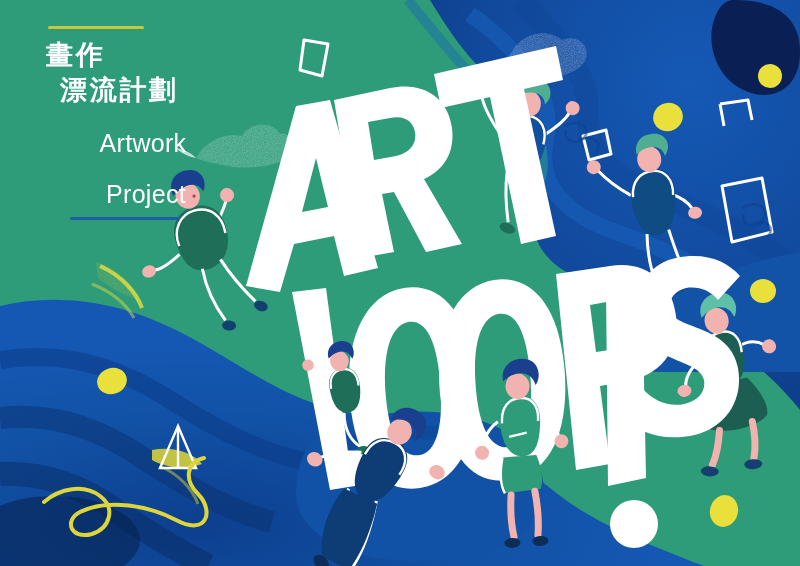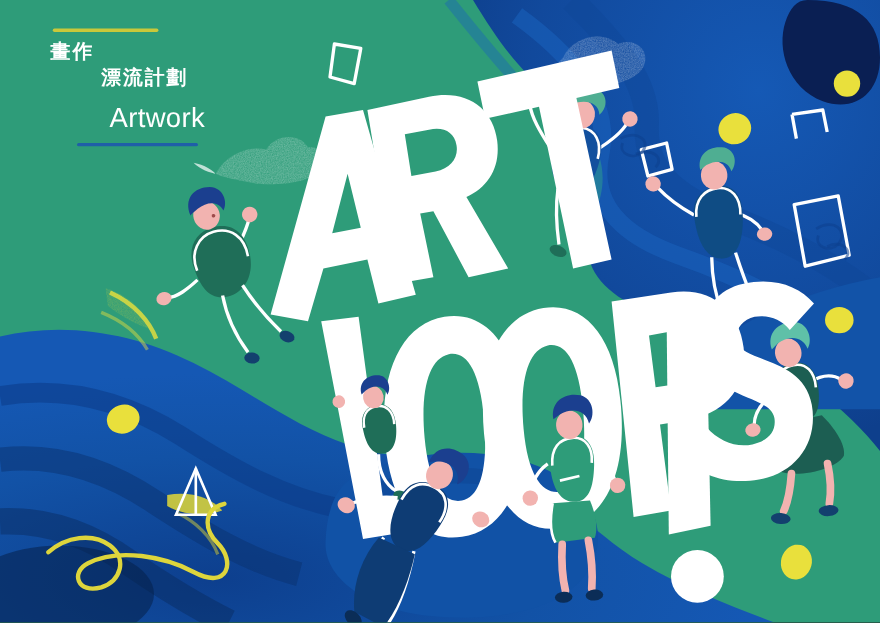--- a/index.html
+++ b/index.html
@@ -10,28 +10,28 @@
   }
   #poster svg.layer{position:absolute;left:0;top:0;width:800px;height:566px;}
 
   
   .title-block{position:absolute;left:28px;top:26px;width:230px;z-index:40;}
   .rule{height:3px;border-radius:2px;}
   .rule-top{width:96px;background:#C9C83A;margin-left:20px;}
   .rule-bottom{width:110px;background:#1F5FA8;margin-left:42px;margin-top:8px;}
   .cjk{
     color:#ffffff;font-weight:600;letter-spacing:.10em;
-    font-size:18px;line-height:1.30;
-    font-family:Liberation Mono, monospace;
+    font-size:27px;line-height:1.30;
+    font-family:Liberation Sans, sans-serif;
   }
   .cjk.l1{margin-left:18px;margin-top:9px;}
-  .cjk.l2{margin-left:64px;}
+  .cjk.l2{margin-left:32px;}
   .en{
     color:#ffffff;font-weight:400;font-size:25px;line-height:1.22;
-    letter-spacing:.012em;text-align:center;margin-top:7px;
+    letter-spacing:.012em;text-align:center;margin-top:20px;
   }
   .en.l3{margin-left:6px;}
 </style>
 </head>
 <body>
 
 <div id="poster">
 
   <svg class="layer" viewBox="0 0 800 566">
     <defs>
@@ -296,16 +296,17 @@
       <ellipse cx="10" cy="150" rx="8" ry="5" fill="#0B2D57"></ellipse>
       <ellipse cx="38" cy="150" rx="8" ry="5" fill="#0B2D57"></ellipse>
     </g>
   </svg>
 
   <div class="title-block">
     <div class="rule rule-top"></div>
     <div class="cjk l1">畫作</div>
     <div class="cjk l2">漂流計劃</div>
     <div class="en">Artwork</div>
+    <div class="en l3">Project</div>
     <div class="rule rule-bottom"></div>
   </div>
 
 </div>
 
 </body></html>

